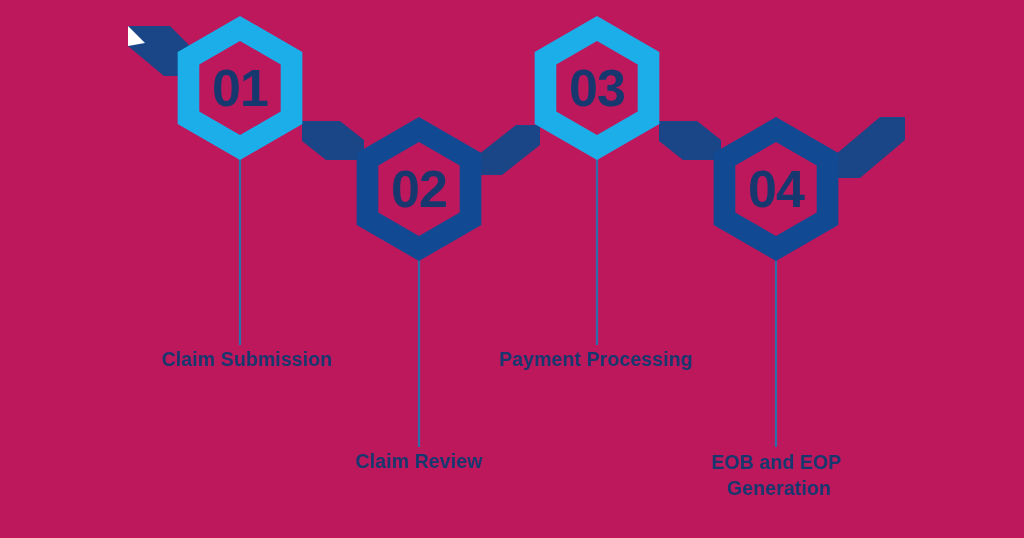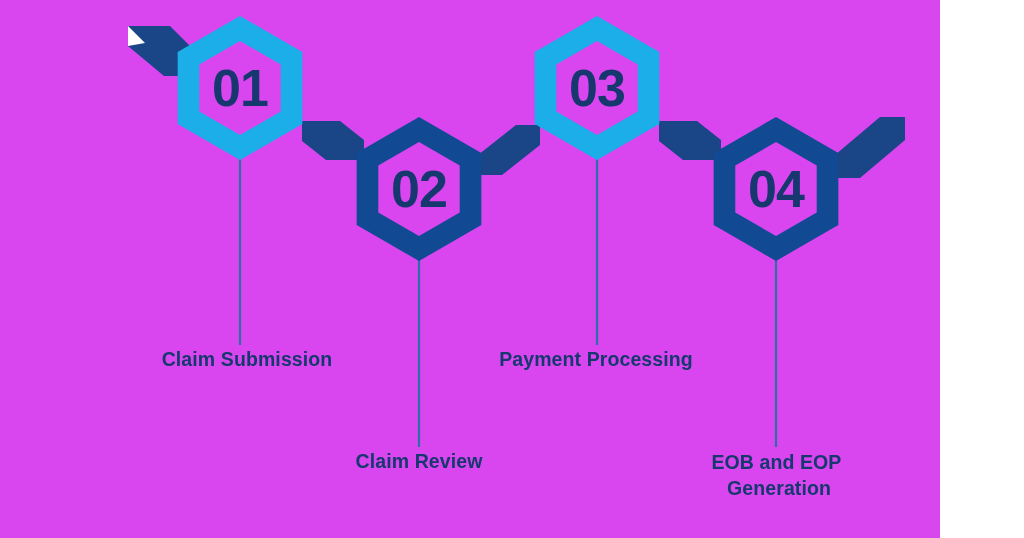--- a/index.html
+++ b/index.html
@@ -8,24 +8,23 @@
   }
   body {
     width: 1024px;
     height: 538px;
     background: #ffffff;
     font-family: "Liberation Sans", "DejaVu Sans", sans-serif;
     overflow: hidden;
   }
   #stage {
     position: relative;
-    width: 916px;
+    width: 1024px;
     height: 538px;
-    background: #d946ef;
-    padding-left: 24px;
+    background: #be185d;
   }
   #diagram {
     position: absolute;
     left: 0;
     top: 0;
     width: 1024px;
     height: 538px;
     display: block;
   }
   .hex-number {

